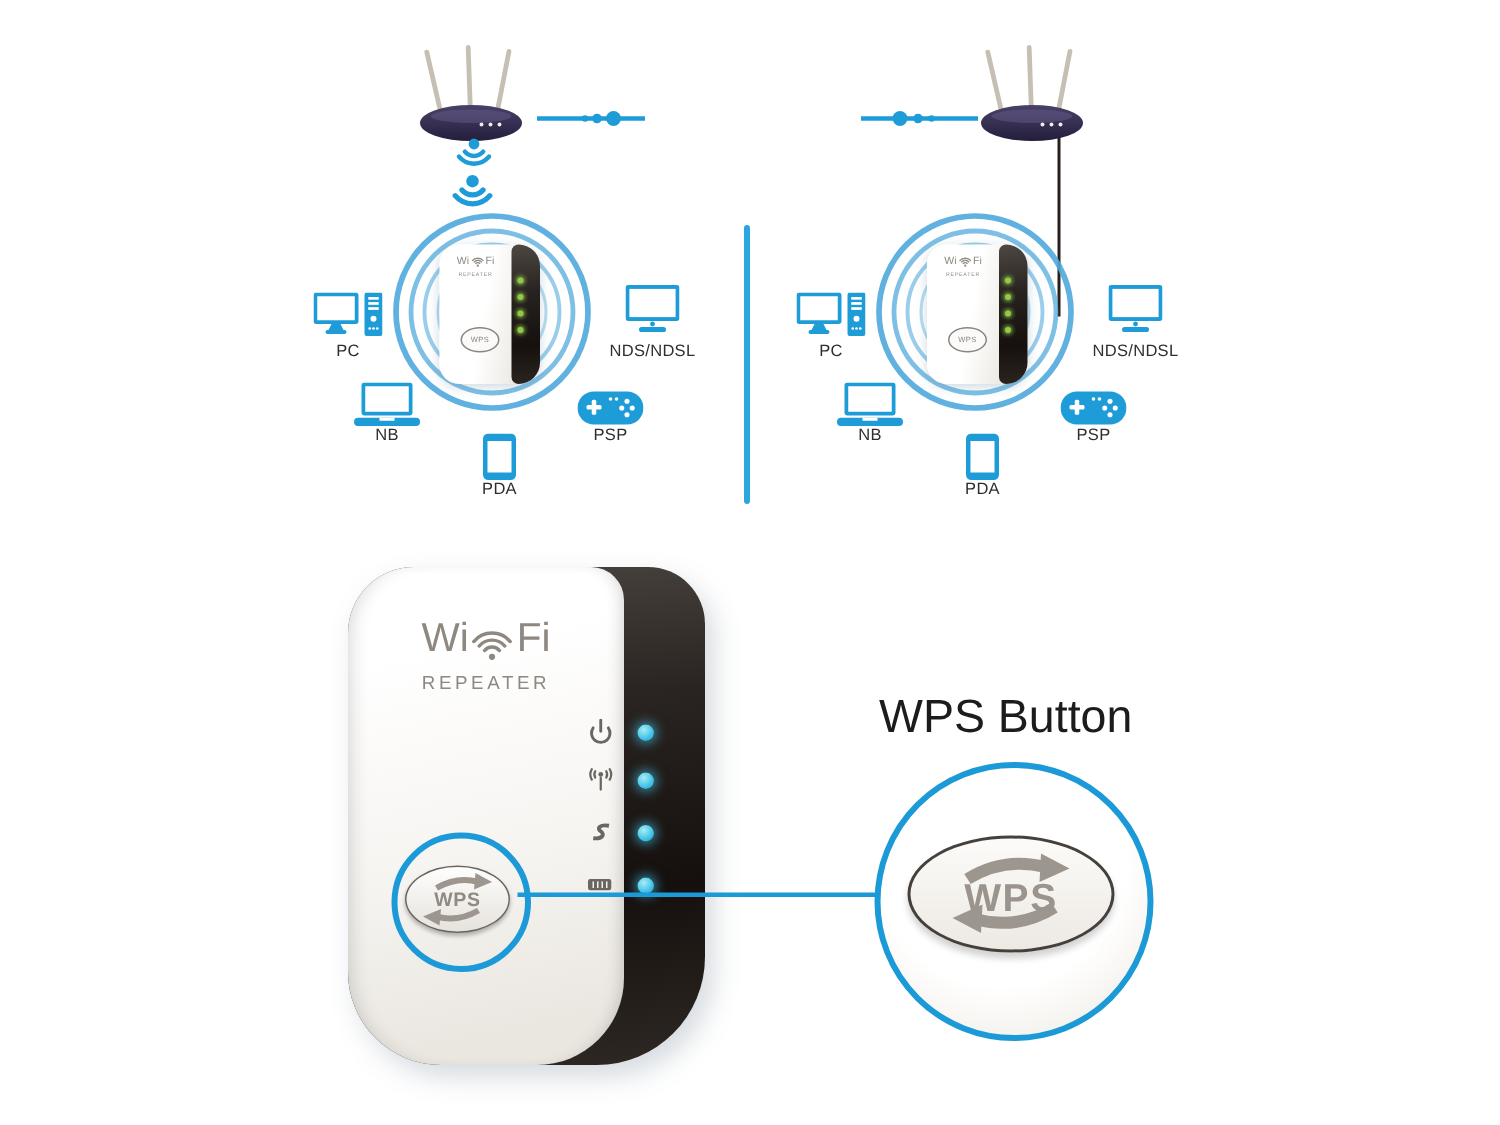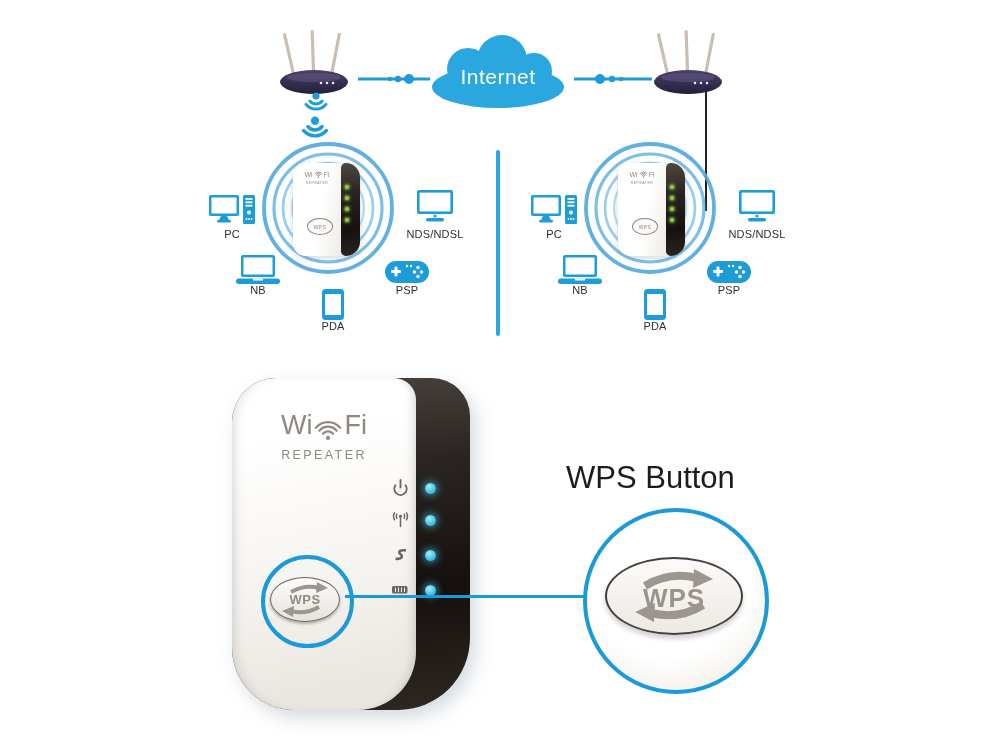--- a/index.html
+++ b/index.html
@@ -92,31 +92,20 @@
       <rect x="34" y="2" width="3.2" height="44" rx="1.6" transform="rotate(-2 36 46)"></rect>
       <rect x="52" y="4" width="3.2" height="42" rx="1.6" transform="rotate(11 54 46)"></rect>
     </g>
     <ellipse cx="36" cy="54" rx="34" ry="12" fill="url(#rbody)"></ellipse>
     <ellipse cx="36" cy="49.5" rx="27" ry="4.5" fill="#6a5f8f" opacity="0.45"></ellipse>
     <circle cx="43" cy="55" r="1.3" fill="#eeeeee"></circle>
     <circle cx="49" cy="55" r="1.3" fill="#eeeeee"></circle>
     <circle cx="55" cy="55" r="1.3" fill="#eeeeee"></circle>
   </svg>
 
-  <div class="abs" style="left:428px;top:33px;width:140px;height:76px">
-    <svg width="140" height="76" viewBox="0 0 140 76">
-      <g fill="#2AA7DF">
-        <ellipse cx="70" cy="54" rx="66" ry="21"></ellipse>
-        <circle cx="40" cy="36" r="21"></circle>
-        <circle cx="74" cy="27" r="25"></circle>
-        <circle cx="106" cy="38" r="18"></circle>
-      </g>
-    </svg>
-    <span class="cloud-label">Internet</span>
-  </div>
 
   <svg class="abs" style="left:350px;top:70px" width="84" height="18" viewBox="0 0 84 18">
     <line x1="8" y1="9" x2="80" y2="9" stroke="#1E9CD8" stroke-width="3"></line>
     <circle cx="40" cy="9" r="2.2" fill="#1E9CD8"></circle>
     <circle cx="48" cy="9" r="3.2" fill="#1E9CD8"></circle>
     <circle cx="59" cy="9" r="5" fill="#1E9CD8"></circle>
   </svg>
 
   <svg class="abs" style="left:570px;top:70px" width="86" height="18" viewBox="0 0 86 18">
     <line x1="4" y1="9" x2="82" y2="9" stroke="#1E9CD8" stroke-width="3"></line>
@@ -389,21 +378,21 @@
       <polygon points="46,4 57,10 45,15" fill="#9c968f"></polygon>
       <path d="M48 29 Q34 37 20 33" fill="none" stroke="#9c968f" stroke-width="4"></path>
       <polygon points="22,39 11,33 23,28" fill="#9c968f"></polygon>
     </svg>
     <span class="wps-btn-label">WPS</span>
   </div>
   <div class="abs blue-ring" style="left:261px;top:555px"></div>
 
   <div class="abs blue-line" style="left:345px;top:595px;width:240px"></div>
 
-  <div class="abs callout-title" style="left:566px;top:460px">WPS Button</div>
+  <div class="abs callout-title" style="left:586px;top:460px">WPS Button</div>
 
   <div class="abs callout-circle" style="left:583px;top:508px"></div>
 
   <div class="abs callout-oval" style="left:605px;top:557px">
     <svg width="134" height="74" viewBox="0 0 134 74" style="position:absolute;left:0;top:0">
       <path d="M38 27 Q62 12 90 19" fill="none" stroke="#9c968f" stroke-width="8"></path>
       <polygon points="87,10 106,20 86,29" fill="#9c968f"></polygon>
       <path d="M96 46 Q72 61 44 54" fill="none" stroke="#9c968f" stroke-width="8"></path>
       <polygon points="47,63 28,53 48,44" fill="#9c968f"></polygon>
     </svg>

